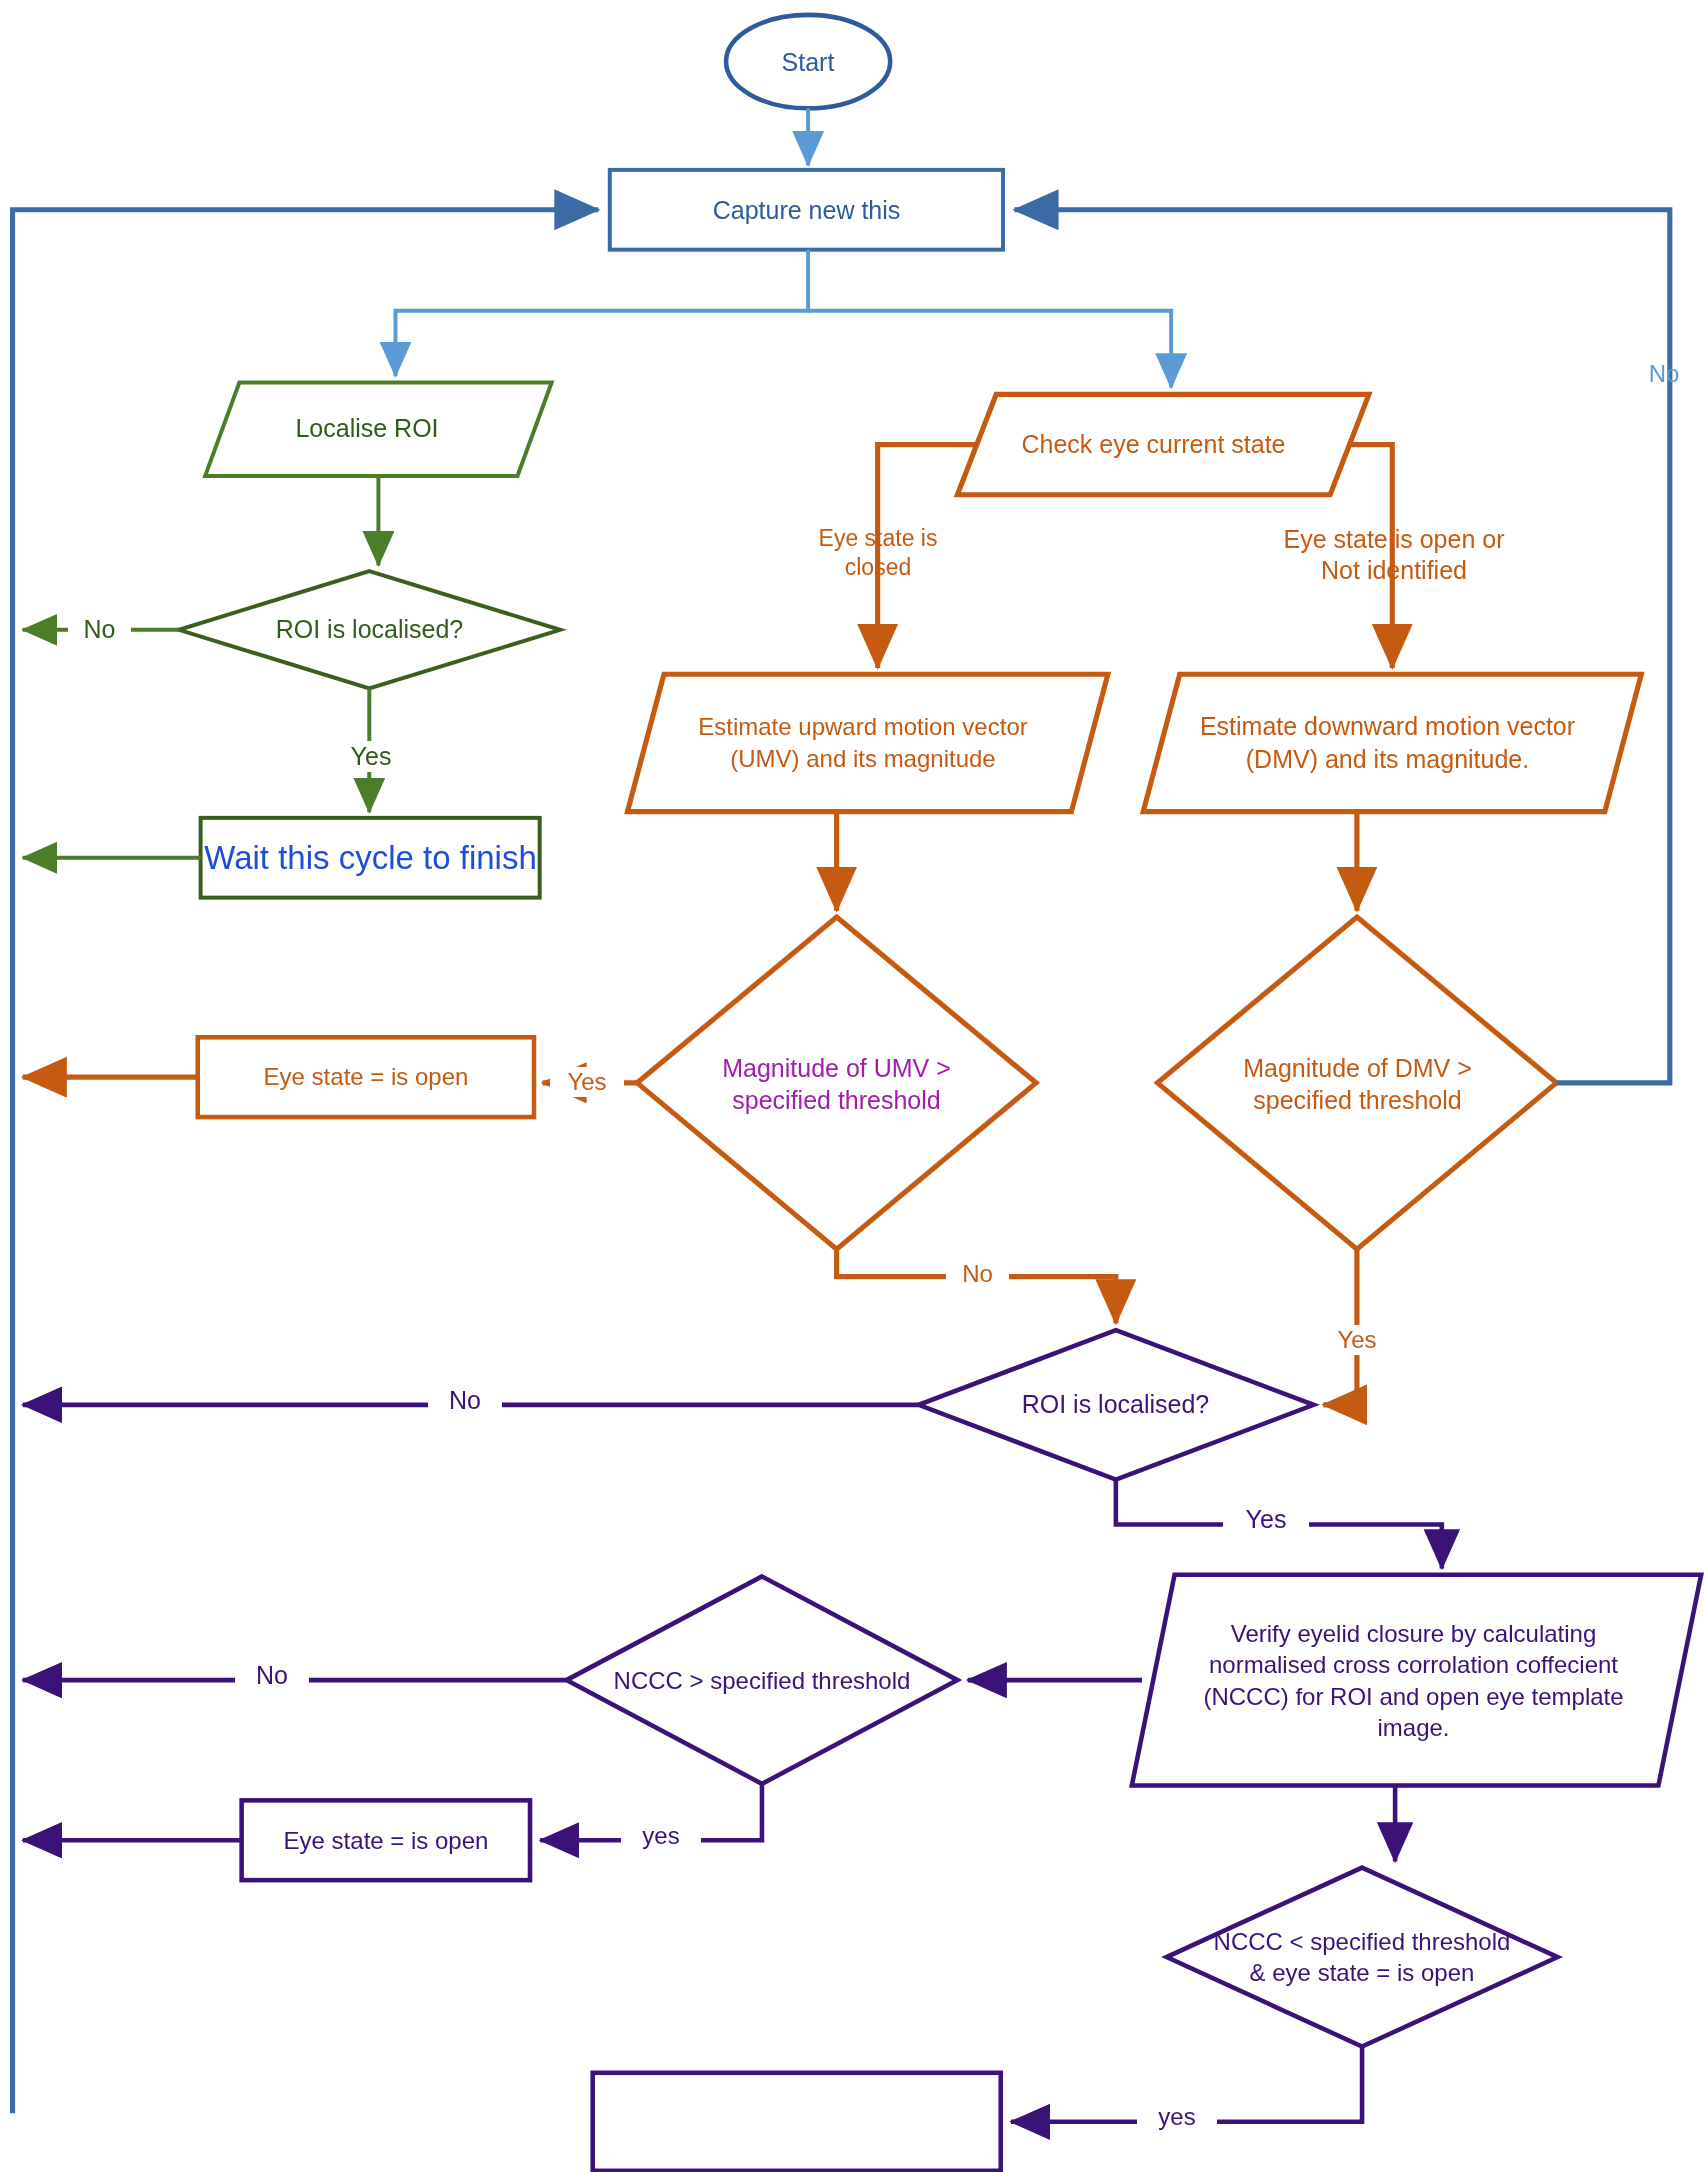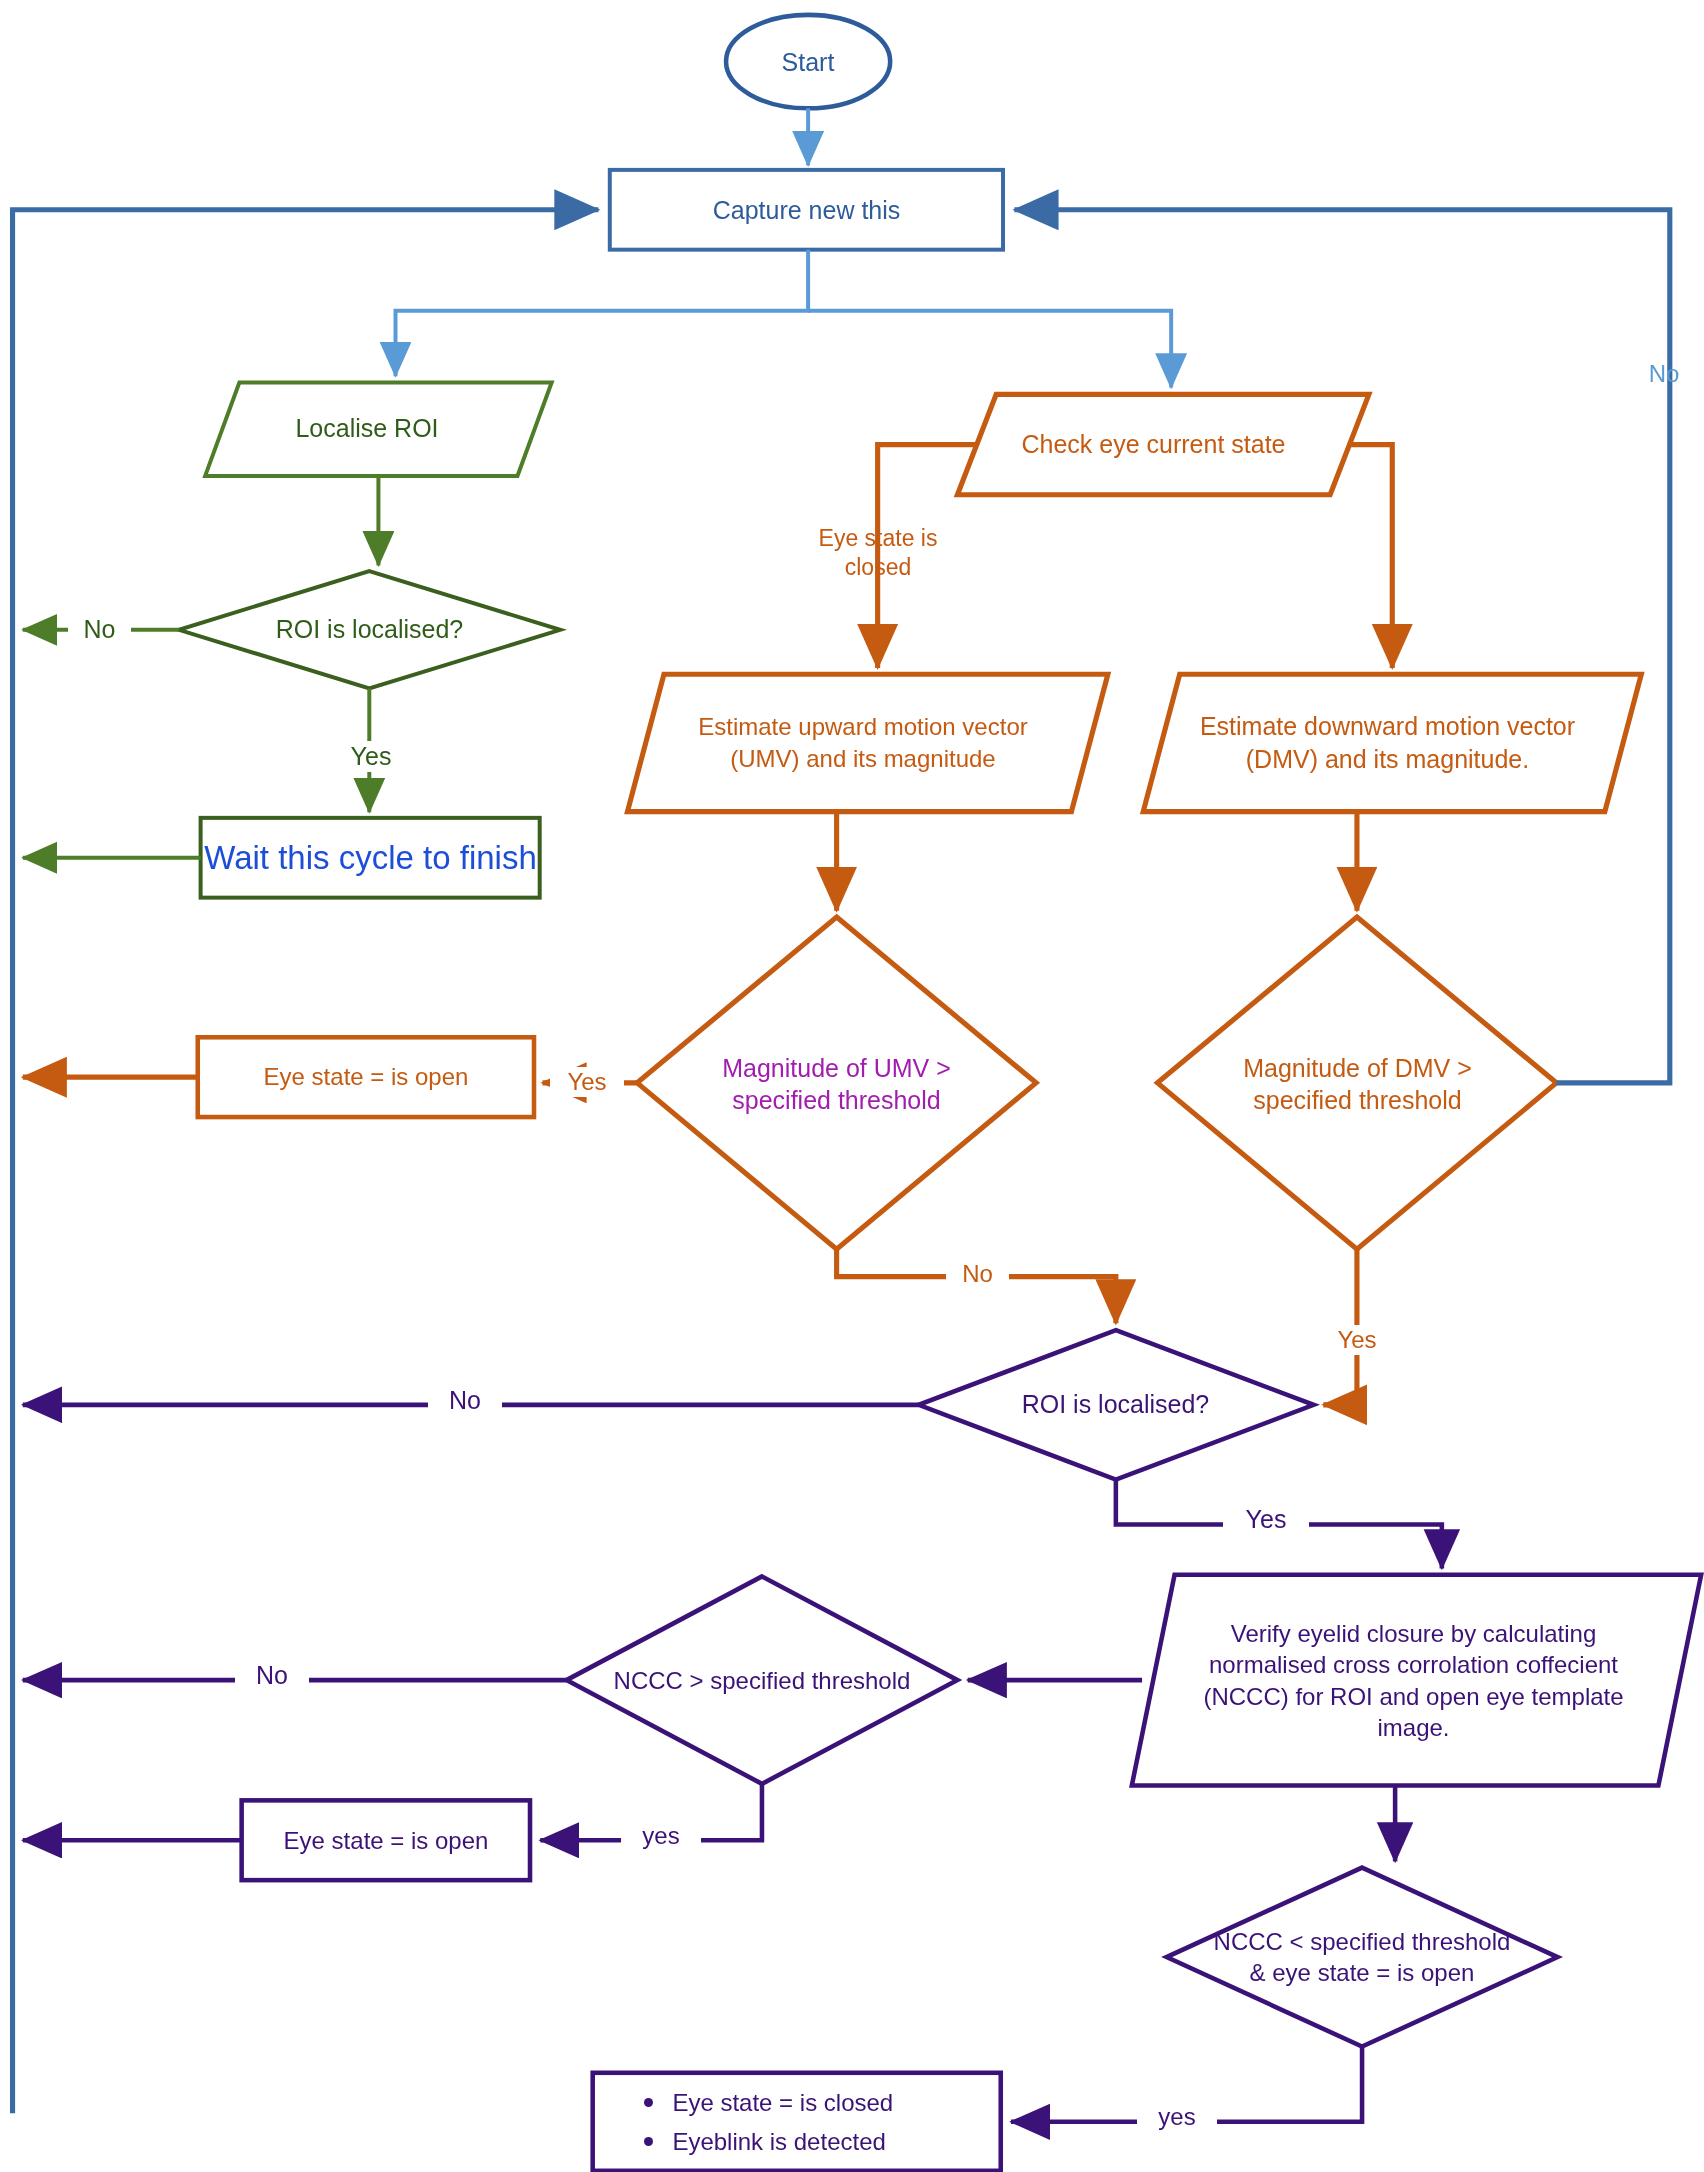--- a/index.html
+++ b/index.html
@@ -172,40 +172,32 @@
 (NCCC) for ROI and open eye template
 image.</div>
 
   <div class="nodeText" style="left:594px;top:1656px;width:336px;height:49px;color:#3B1277;font-size:24px;">NCCC &gt; specified threshold</div>
 
   <div class="nodeText" style="left:242px;top:1801px;width:288px;height:80px;color:#3B1277;font-size:24px;">Eye state = is open</div>
 
   <div class="nodeText" style="left:1192px;top:1922px;width:340px;height:70px;color:#3B1277;font-size:24px;">NCCC &lt; specified threshold
 &amp; eye state = is open</div>
 
-  <div class="bulletBox" style="left:593px;top:2073px;width:408px;height:98px;padding-left:51px;box-sizing:border-box;color:#3B1277;font-size:24px;">
-    <div class="bulletRow">
-      <span class="bulletDot" style="background:#3B1277;"></span>
-      <span>Eye state = is closed</span>
-    </div>
-    <div class="bulletRow" style="margin-top:8px;">
-      <span class="bulletDot" style="background:#3B1277;"></span>
-      <span>Eyeblink is detected</span>
-    </div>
-  </div>
 
   <div class="edgeLabel" style="left:1630px;top:359px;width:68px;color:#5B9BD5;font-size:24px;">No</div>
 
   <div class="edgeLabel" style="left:68px;top:614px;width:63px;color:#2F5C18;font-size:25px;background:#fff;">No</div>
 
   <div class="edgeLabel" style="left:331px;top:741px;width:80px;color:#2F5C18;font-size:25px;background:#fff;">Yes</div>
 
   <div class="edgeLabel" style="left:787px;top:524px;width:182px;color:#C55A11;font-size:23px;">Eye state is
 closed</div>
 
+  <div class="edgeLabel" style="left:1263px;top:524px;width:262px;color:#C55A11;font-size:25px;">Eye state is open or
+Not identified</div>
 
   <div class="edgeLabel" style="left:550px;top:1067px;width:74px;color:#C55A11;font-size:24px;background:#fff;">Yes</div>
 
   <div class="edgeLabel" style="left:946px;top:1259px;width:63px;color:#C55A11;font-size:24px;background:#fff;">No</div>
 
   <div class="edgeLabel" style="left:1317px;top:1325px;width:80px;color:#C55A11;font-size:24px;background:#fff;">Yes</div>
 
   <div class="edgeLabel" style="left:428px;top:1385px;width:74px;color:#3B1277;font-size:25px;background:#fff;">No</div>
 
   <div class="edgeLabel" style="left:1223px;top:1504px;width:86px;color:#3B1277;font-size:25px;background:#fff;">Yes</div>

